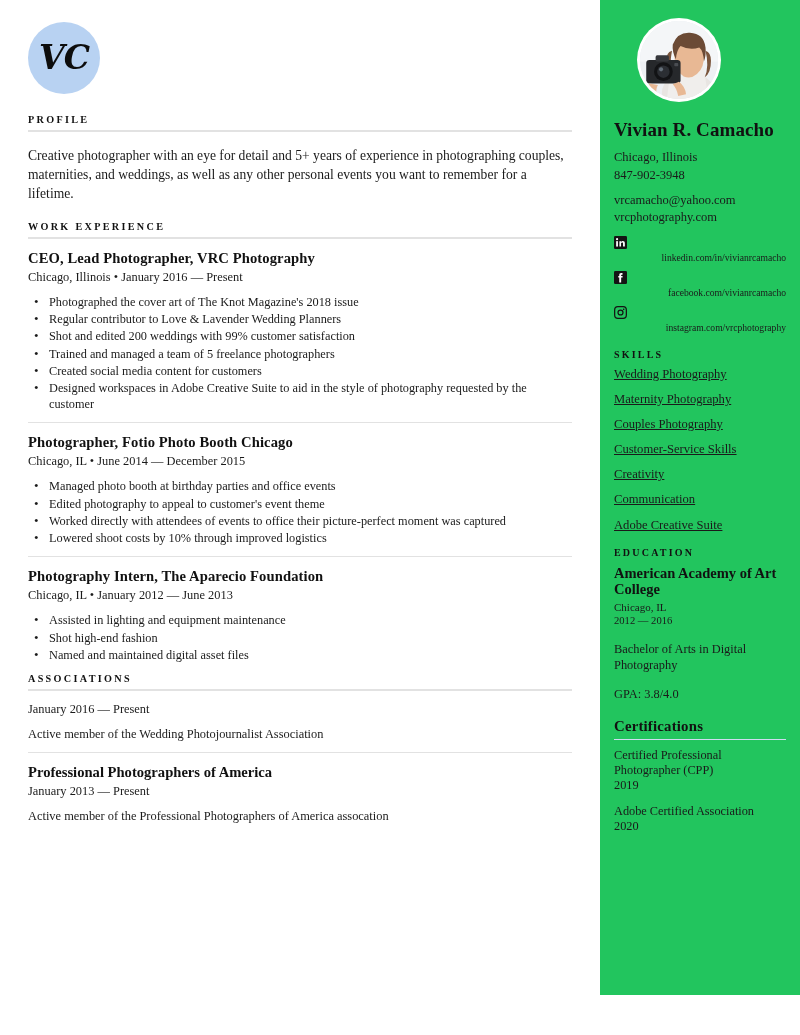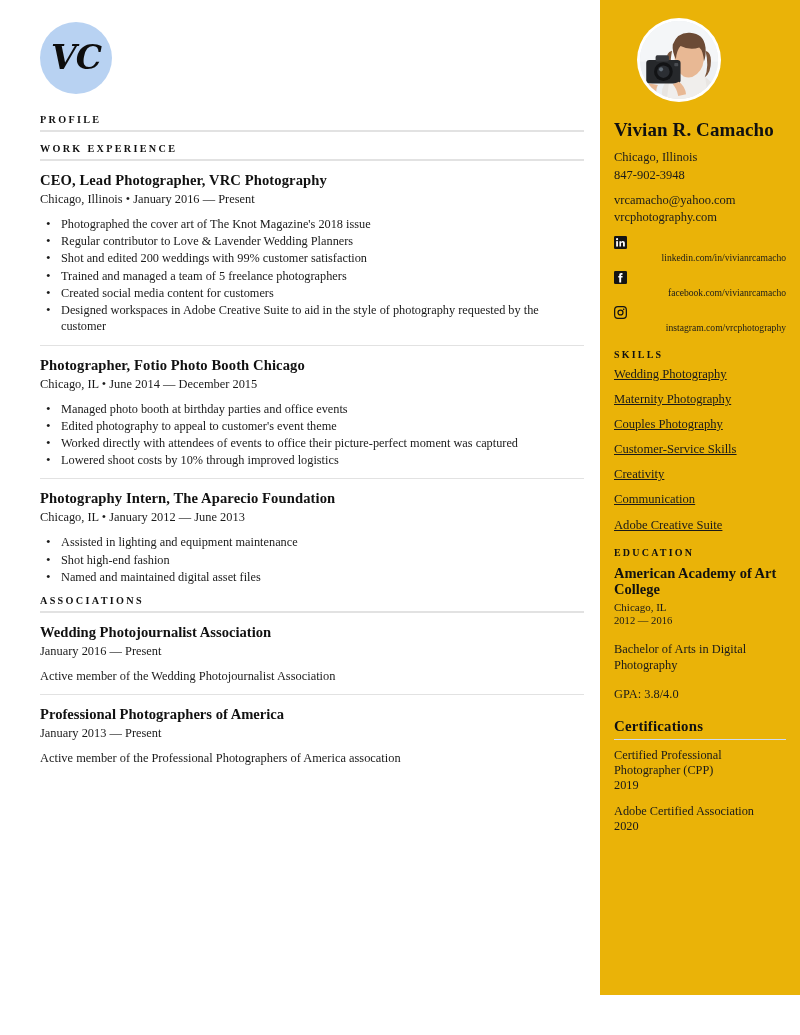--- a/index.html
+++ b/index.html
@@ -19,21 +19,21 @@
     background: #ffffff;
     overflow: hidden;
   }
   
   .sidebar {
     position: absolute;
     left: 600px;
     top: 0;
     width: 200px;
     height: 995px;
-    background: #eab308;
+    background: #22c55e;
     box-sizing: border-box;
     padding: 18px 14px 0 14px;
   }
   .avatar-wrap {
     width: 84px;
     height: 84px;
     border-radius: 50%;
     background: #ffffff;
     padding: 3px;
     box-sizing: border-box;
@@ -137,21 +137,21 @@
   }
   .cert-year {
     font-size: 12.3px;
     line-height: 1.26;
     color: #1a1a1a;
   }
 
   
   .main {
     position: absolute;
-    left: 12px;
+    left: 0;
     top: 0;
     width: 600px;
     box-sizing: border-box;
     padding: 22px 28px 0 28px;
   }
   .logo {
     width: 72px;
     height: 72px;
     border-radius: 50%;
     background: #b8d2f2;
@@ -348,20 +348,21 @@
   </aside>
 
   <main class="main">
 
     <div class="logo">
       <span class="logo-text">VC</span>
     </div>
 
     <div class="sec-head">PROFILE</div>
     <div class="sec-rule"></div>
+    <p class="summary">Creative photographer with an eye for detail and 5+ years of experience in photographing couples, maternities, and weddings, as well as any other personal events you want to remember for a lifetime.</p>
 
     <div class="sec-head">WORK EXPERIENCE</div>
     <div class="sec-rule"></div>
 
     <div class="job">
       <div class="job-title">CEO, Lead Photographer, VRC Photography</div>
       <div class="job-meta">Chicago, Illinois • January 2016 — Present</div>
       <ul class="bullets">
         <li>Photographed the cover art of The Knot Magazine's 2018 issue</li>
         <li>Regular contributor to Love &amp; Lavender Wedding Planners</li>
@@ -392,21 +393,20 @@
         <li>Assisted in lighting and equipment maintenance</li>
         <li>Shot high-end fashion</li>
         <li>Named and maintained digital asset files</li>
       </ul>
     </div>
 
     <div class="sec-head">ASSOCIATIONS</div>
     <div class="sec-rule"></div>
 
     <div class="assoc">
-      <div class="assoc-title">Wedding Photojournalist Association</div>
       <div class="assoc-dates">January 2016 — Present</div>
       <div class="assoc-desc">Active member of the Wedding Photojournalist Association</div>
     </div>
     <div class="job-divider"></div>
 
     <div class="assoc">
       <div class="assoc-title">Professional Photographers of America</div>
       <div class="assoc-dates">January 2013 — Present</div>
       <div class="assoc-desc">Active member of the Professional Photographers of America assocation</div>
     </div>

